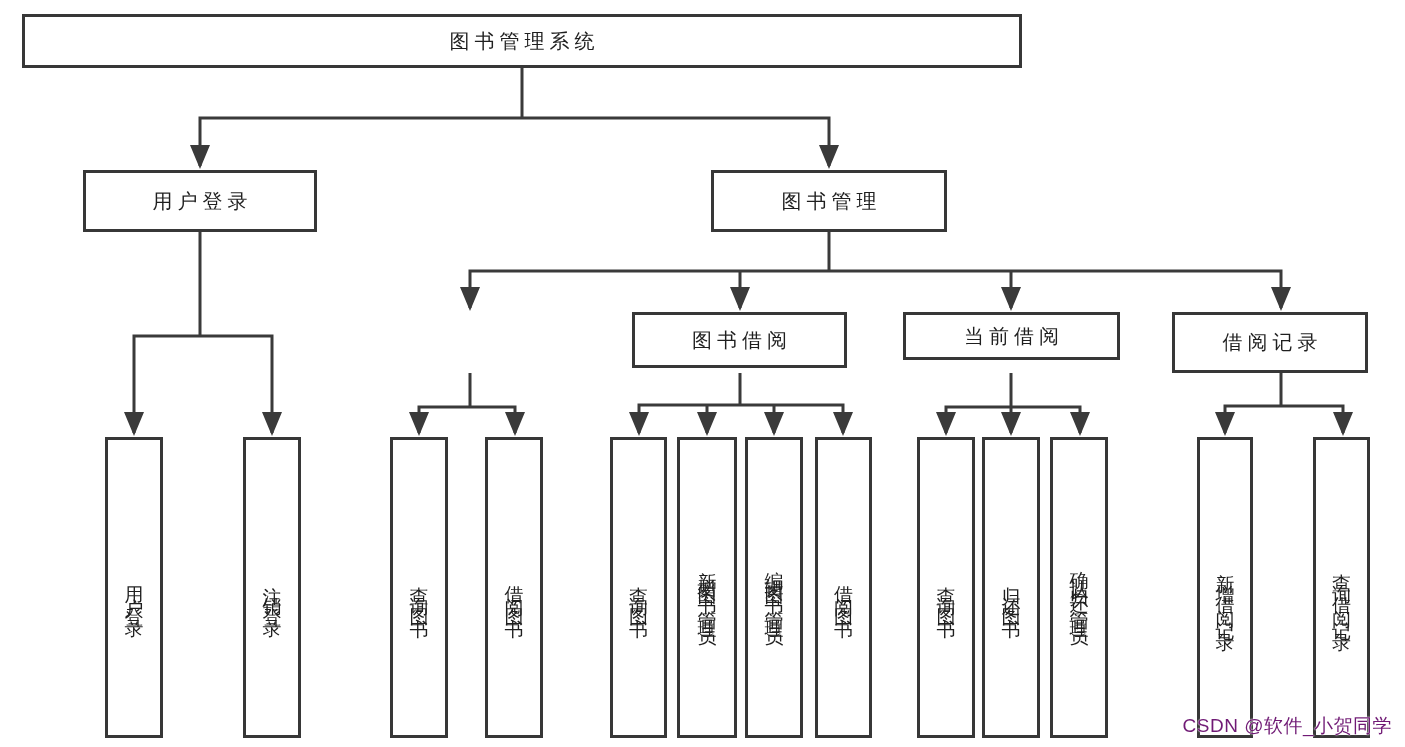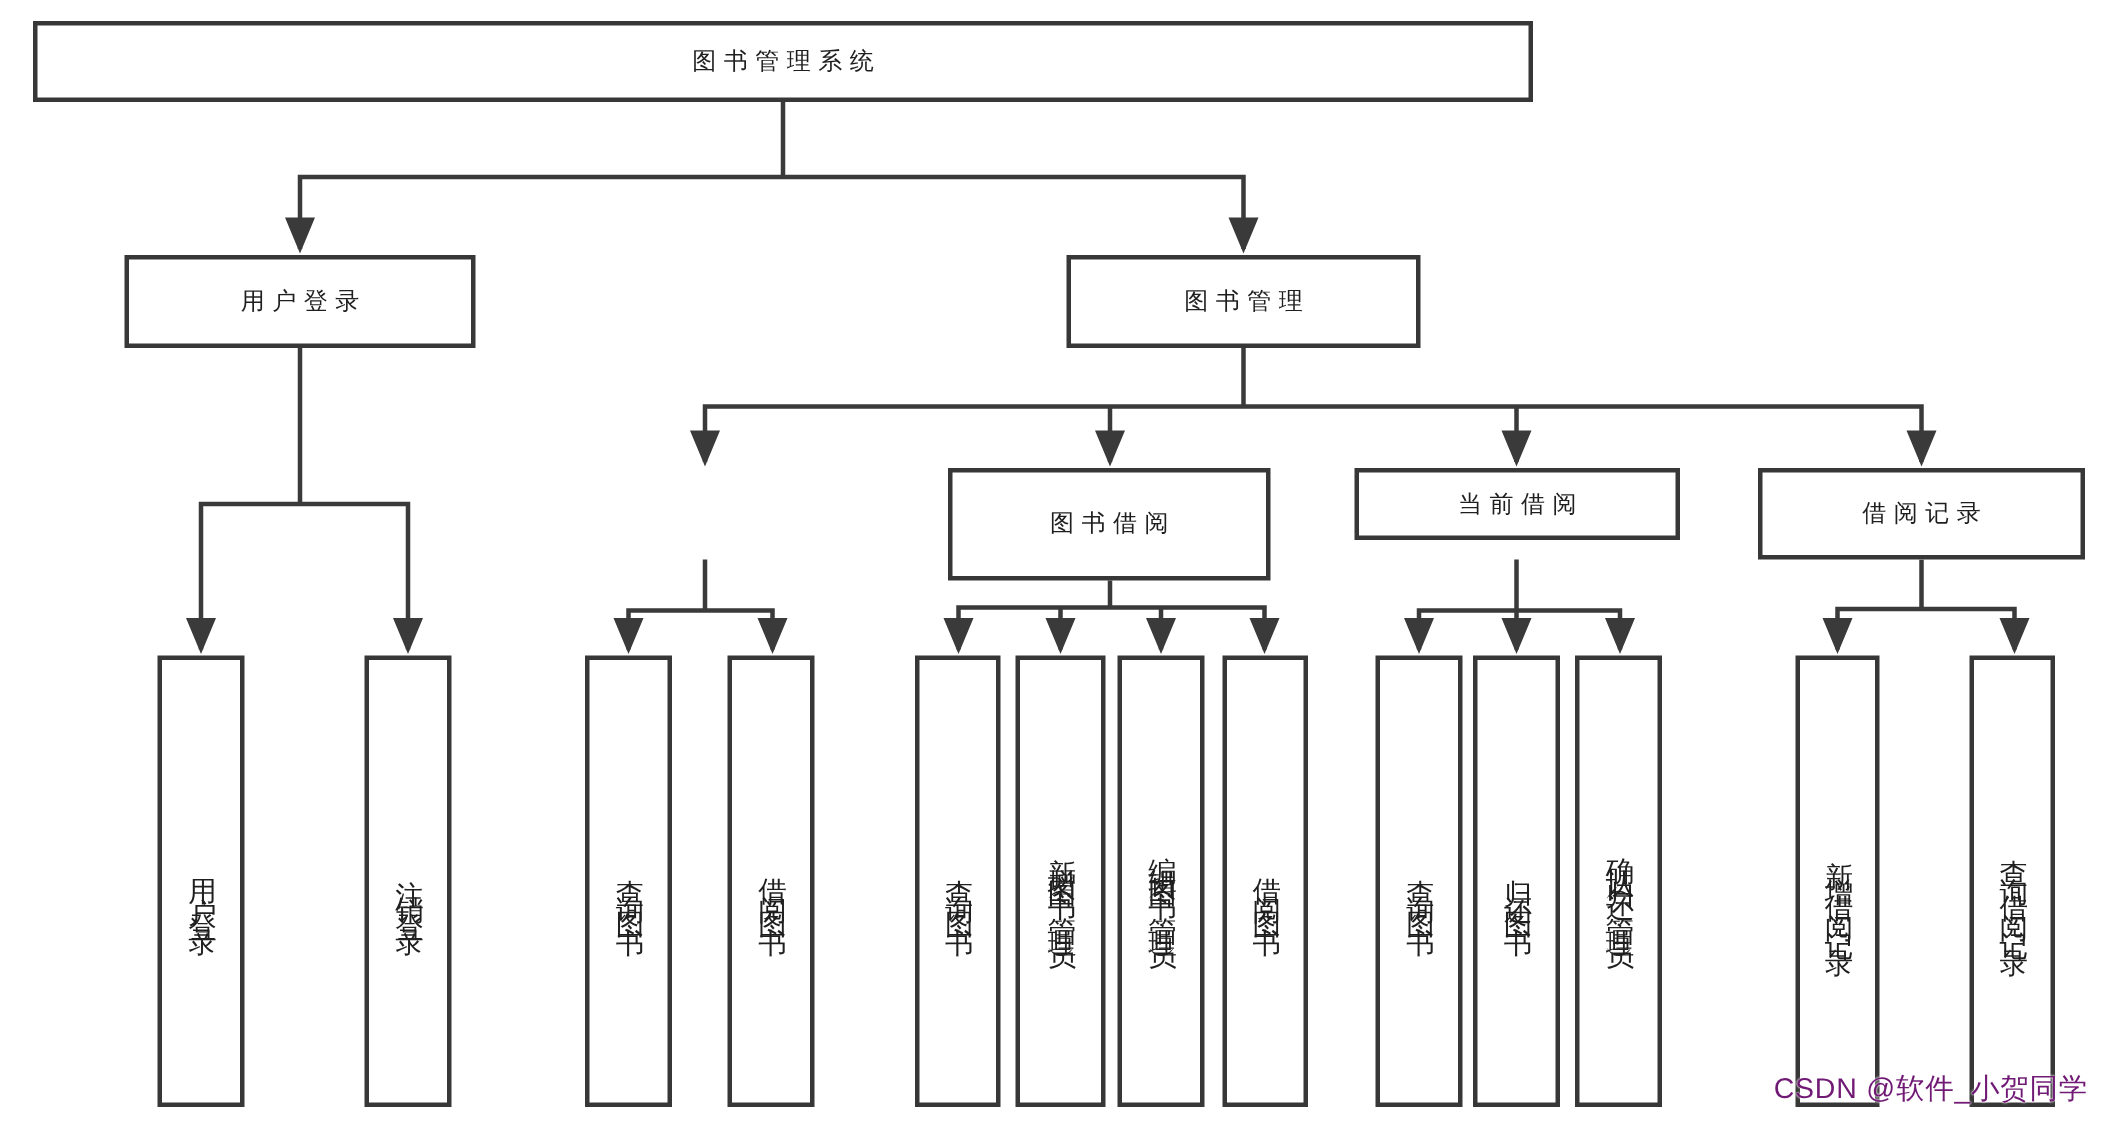--- a/index.html
+++ b/index.html
@@ -20,21 +20,21 @@
     position: absolute;
     box-sizing: border-box;
     background: #ffffff;
     border: 3px solid #373737;
     display: flex;
     align-items: center;
     justify-content: center;
     color: #1f1f1f;
   }
   .hlabel {
-    font-size: 16px;
+    font-size: 20px;
     letter-spacing: 5px;
     padding-left: 5px;
     white-space: nowrap;
   }
   .vlabel {
     writing-mode: vertical-rl;
     text-orientation: mixed;
     font-size: 19px;
     white-space: nowrap;
   }
@@ -72,27 +72,27 @@
     <span class="hlabel">图书管理系统</span>
   </div>
 
   <div class="node" style="left:83px; top:170px; width:234px; height:62px;">
     <span class="hlabel">用户登录</span>
   </div>
   <div class="node" style="left:711px; top:170px; width:236px; height:62px;">
     <span class="hlabel">图书管理</span>
   </div>
 
-  <div class="node" style="left:632px; top:312px; width:215px; height:75px;">
+  <div class="node" style="left:632px; top:312px; width:215px; height:56px;">
     <span class="hlabel">图书借阅</span>
   </div>
   <div class="node" style="left:903px; top:312px; width:217px; height:48px;">
     <span class="hlabel">当前借阅</span>
   </div>
-  <div class="node" style="left:1172px; top:312px; width:218px; height:61px;">
+  <div class="node" style="left:1172px; top:312px; width:196px; height:61px;">
     <span class="hlabel">借阅记录</span>
   </div>
 
   <div class="node" style="left:105px; top:437px; width:58px; height:301px;">
     <span class="vlabel v4">用户登录</span>
   </div>
   <div class="node" style="left:243px; top:437px; width:58px; height:301px;">
     <span class="vlabel v4">注销登录</span>
   </div>
 

